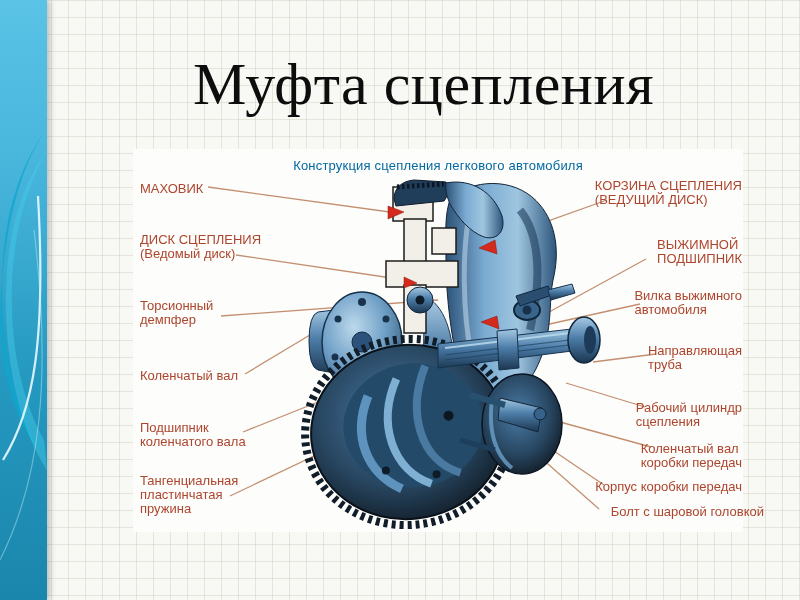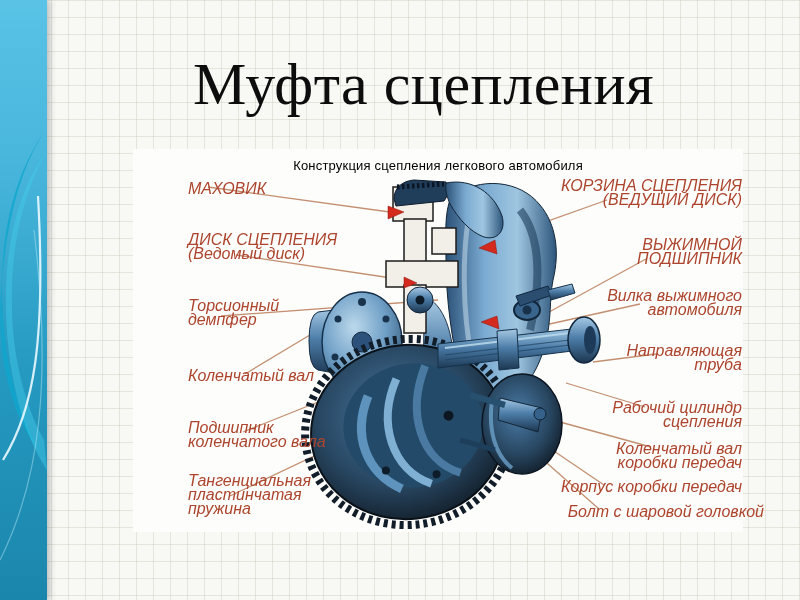--- a/index.html
+++ b/index.html
@@ -22,29 +22,29 @@
     position:absolute;left:47px;right:0;top:50px;text-align:center;
     font-family:"Liberation Serif", serif;font-size:60px;font-weight:500;
     color:#0d0d0d;letter-spacing:.5px;z-index:2;
   }
   .image-panel{
     position:absolute;left:133px;top:149px;width:610px;height:383px;
     background:#fdfdfb;z-index:1;
   }
   .diagram-title{
     position:absolute;left:133px;width:610px;top:158px;text-align:center;
-    font-size:13px;color:#000000;letter-spacing:.2px;z-index:4;
+    font-size:13px;color:#0369a1;letter-spacing:.2px;z-index:4;
   }
   .overlay-svg{position:absolute;left:0;top:0;width:800px;height:600px;z-index:2;pointer-events:none;}
   .part-label{
-    position:absolute;z-index:5;font-style:italic;font-size:16px;line-height:14px;
-    color:#ad452e;white-space:nowrap;margin-left:48px;
+    position:absolute;z-index:5;font-size:13px;line-height:14px;
+    color:#ad452e;white-space:nowrap;
   }
   .lab-left{text-align:left;}
-  .lab-right{text-align:right;}
+  .lab-right{}
 </style>
 </head>
 <body>
 
 <div class="sidebar">
   <svg width="47" height="600" viewBox="0 0 47 600">
     <path d="M47,128 C18,168 2,222 2,286 C2,360 18,412 40,452 C14,420 -6,360 2,280 C8,212 24,160 47,128 Z" fill="#0fa6cd" opacity="0.8"></path>
     <path d="M47,150 C22,195 10,250 12,310 C13,360 26,408 44,440 L47,470 C20,430 4,360 6,290 C8,222 26,180 47,150 Z" fill="#43cdea" opacity="0.45"></path>
     <path d="M3,460 C34,410 46,340 38,196" stroke="#eafaff" stroke-width="2.2" fill="none" opacity="0.9"></path>
     <path d="M0,560 C40,480 52,380 34,230" stroke="#bfeef8" stroke-width="1.2" fill="none" opacity="0.45"></path>

